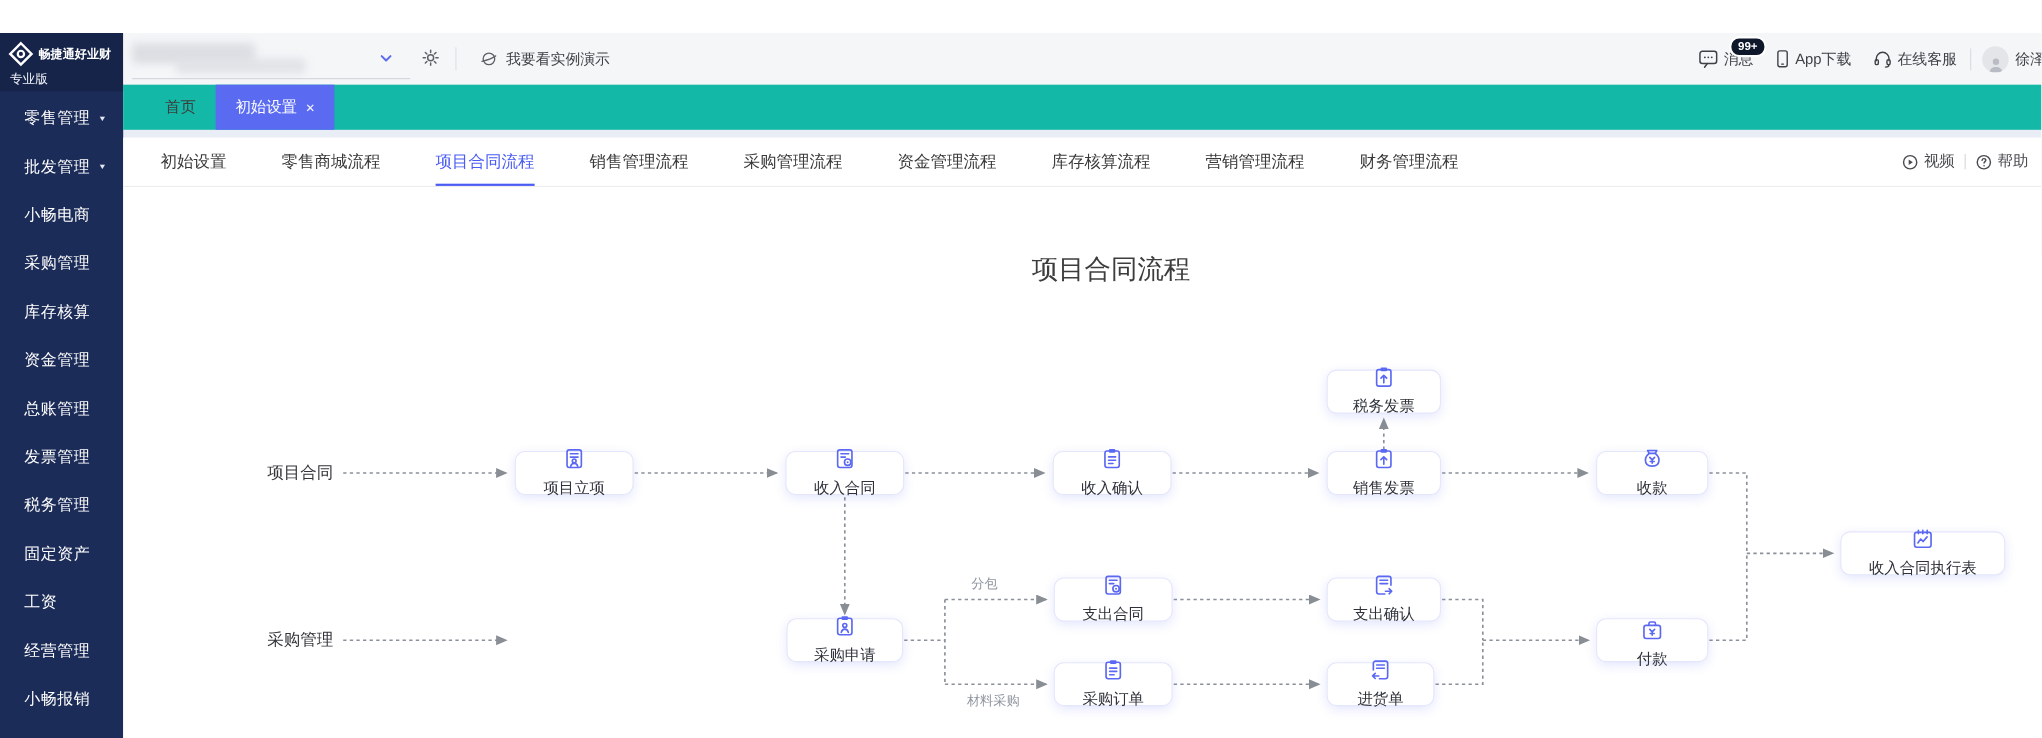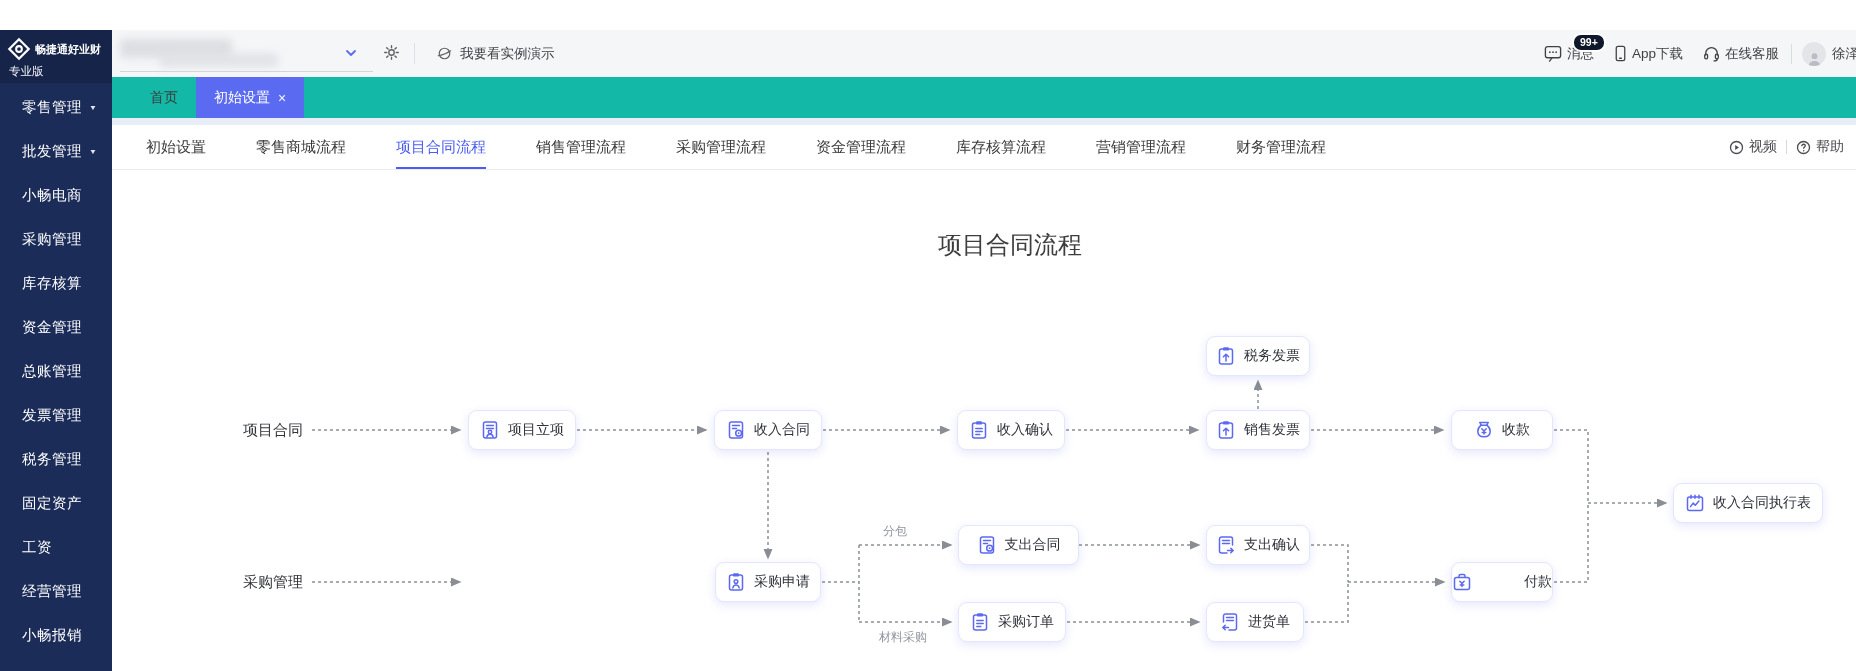--- a/index.html
+++ b/index.html
@@ -60,21 +60,21 @@
   .subnav-link{display:flex;align-items:center;gap:5px;cursor:pointer;}
 
   
   .canvas{position:absolute;left:0;top:44px;width:1744px;height:502px;overflow:hidden;}
   .flow-title{position:absolute;left:898px;top:60px;transform:translateX(-50%);margin:0;
               font-size:24px;color:#3d3d3d;font-weight:500;white-space:nowrap;}
   #edge-svg{position:absolute;left:0;top:0;width:1744px;height:502px;}
   .edge{fill:none;stroke:#8b9099;stroke-width:1.5;stroke-dasharray:3 3;}
   .flow-node{position:absolute;height:40px;background:#fff;border:1px solid #e4e6fb;border-radius:9px;
              box-shadow:0 3px 10px rgba(90,104,242,.16);display:flex;align-items:center;justify-content:center;
-             gap:8px;font-size:14px;color:#2f323b;font-weight:500;cursor:pointer;box-sizing:border-box;white-space:nowrap;}
+             gap:8px;font-size:14px;color:#2f323b;font-weight:500;cursor:pointer;box-sizing:border-box;white-space:nowrap;flex-direction:column;}
   .node-icon{width:20px;height:20px;color:#5b68f2;flex:0 0 auto;display:flex;}
   .node-icon svg{width:100%;height:100%;fill:none;stroke:currentColor;stroke-width:1.5;
                  stroke-linecap:round;stroke-linejoin:round;}
   .flow-rowlabel{position:absolute;transform:translateY(-50%);font-size:15px;color:#33353a;font-weight:500;}
   .flow-edgelabel{position:absolute;transform:translate(-50%,-50%);font-size:12px;color:#8f959f;}
 
   .icon16 svg{display:block;}
 </style>
 </head>
 <body>
@@ -354,21 +354,21 @@
             <span class="node-icon">
               <svg viewBox="0 0 20 20">
                 <rect x="3.5" y="3" width="13" height="15" rx="2"></rect>
                 <rect x="7" y="1.2" width="6" height="3.4" rx="1.2" fill="currentColor" stroke="none"></rect>
                 <circle cx="10" cy="9.6" r="1.8"></circle>
                 <path d="M6.8 15.9c.4-2 1.6-3 3.2-3s2.8 1 3.2 3"></path>
               </svg>
             </span>
             <span>采购申请</span>
           </div>
-          <div class="flow-node" style="left: 846px; top: 356px; width: 121px;">
+          <div class="flow-node" style="left: 846px; top: 356px; width: 108px;">
             <span class="node-icon">
               <svg viewBox="0 0 20 20">
                 <rect x="3.5" y="2" width="13" height="16" rx="2"></rect>
                 <path d="M6.5 5.5h7M6.5 8.5h4"></path>
                 <circle cx="12.6" cy="13.2" r="2.9"></circle>
                 <circle cx="12.6" cy="13.2" r=".9" fill="currentColor" stroke="none"></circle>
               </svg>
             </span>
             <span>支出合同</span>
           </div>

